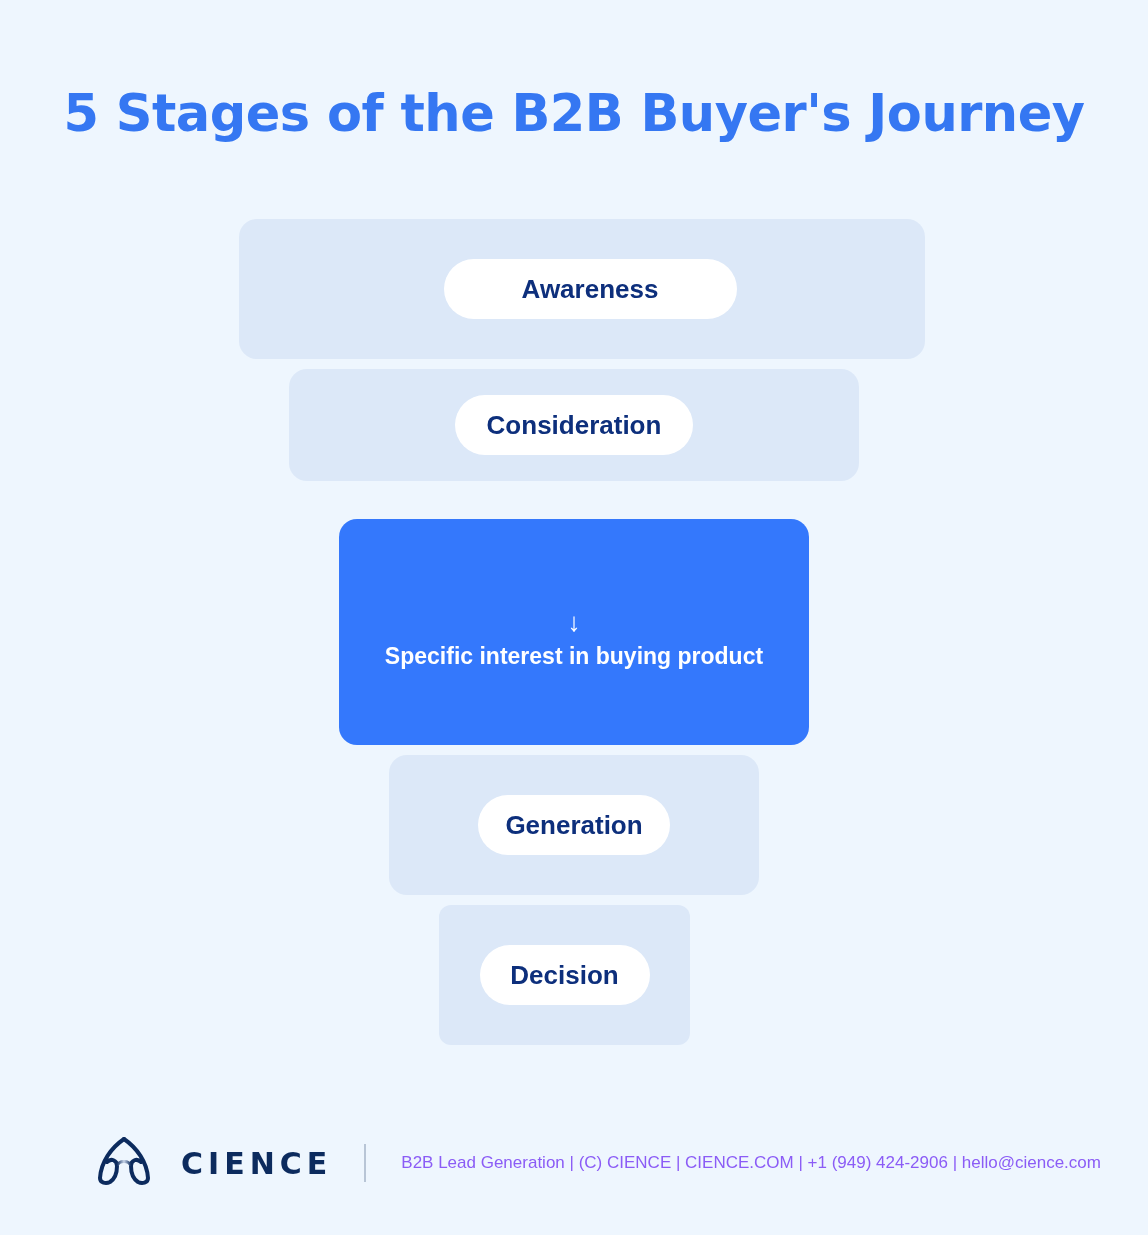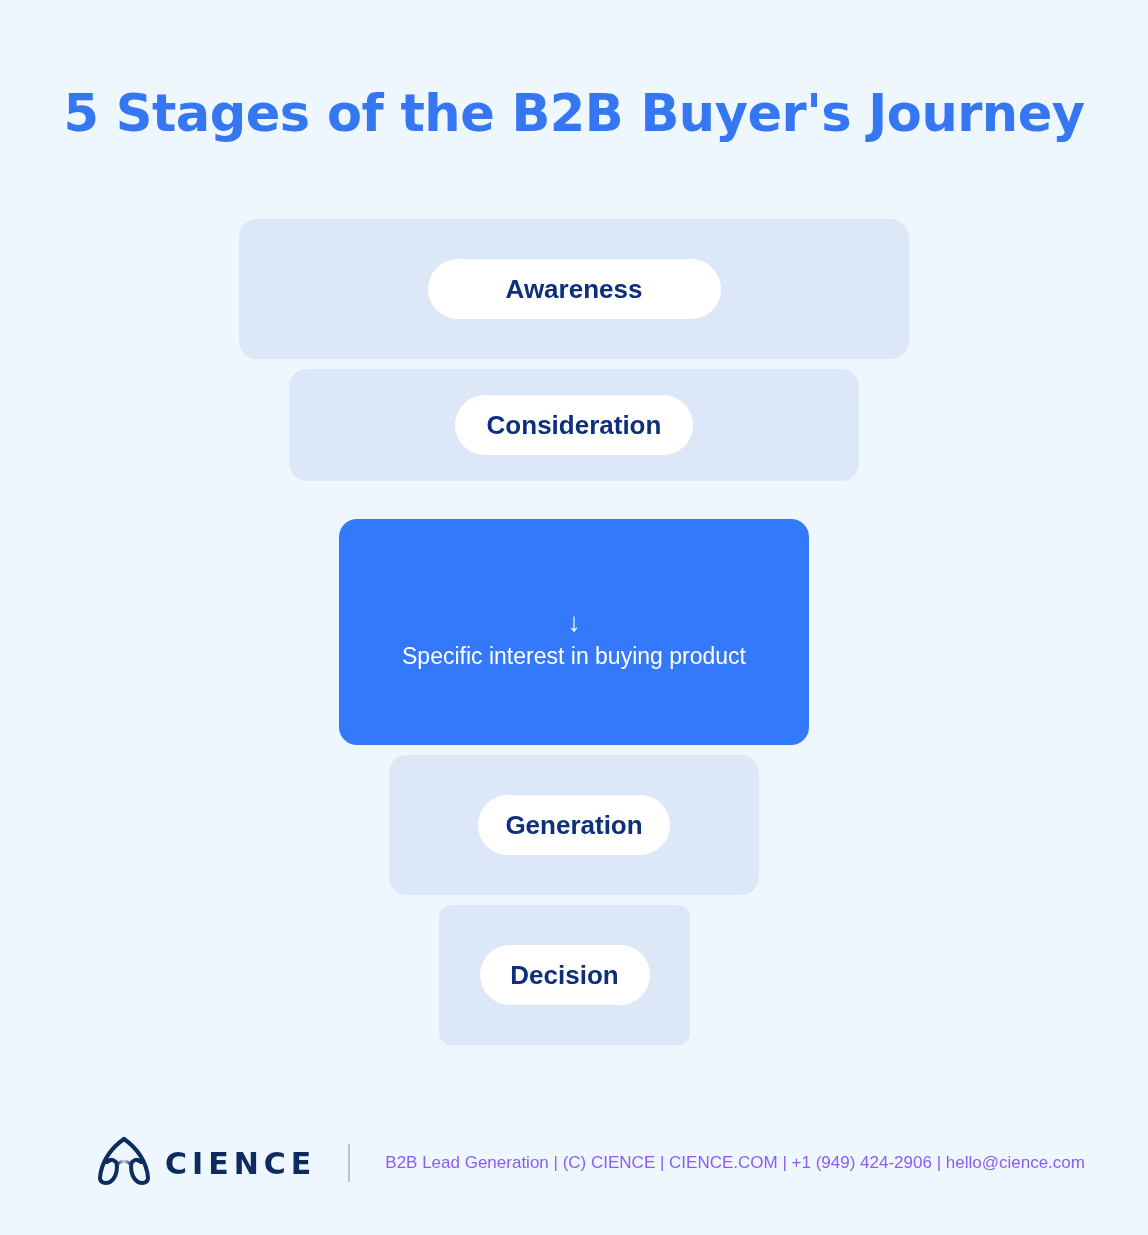--- a/index.html
+++ b/index.html
@@ -16,32 +16,32 @@
     position: absolute; background: #dce8f8; border-radius: 18px;
     display: flex; flex-direction: column; align-items: center; justify-content: center;
   }
   .stage.active { background: #3478fc; }
   .pill {
     background: #ffffff; border-radius: 30px; height: 60px; box-sizing: border-box;
     display: flex; align-items: center; justify-content: center;
     font-weight: bold; font-size: 26px; color: #0d2f7c; padding: 0 30px;
   }
   .arrow { color: #ffffff; font-size: 26px; margin-top: 14px; line-height: 26px; }
-  .desc { color: #ffffff; font-weight: normal; font-size: 23px; margin-top: 8px; }
+  .desc { color: #ffffff; font-weight: bold; font-size: 23px; margin-top: 8px; }
   .footer { position: absolute; left: 97px; top: 1137px; height: 52px; display: flex; align-items: center; }
-  .logo-text { font-family: "DejaVu Sans", sans-serif; font-weight: bold; font-size: 30px; color: #0c2b5e; letter-spacing: 5px; margin-left: 14px; }
+  .logo-text { font-family: "DejaVu Sans", sans-serif; font-weight: bold; font-size: 30px; color: #0c2b5e; letter-spacing: 5px; margin-left: 30px; }
   .divider { width: 2px; height: 38px; background: #b8c5d6; margin-left: 32px; }
   .footer-text { font-size: 17px; color: #8b5cf6; margin-left: 35px; }
 </style>
 </head>
 <body>
 
 <div class="title">5 Stages of the B2B Buyer's Journey</div>
 
-<div class="stage" style="left:239px;top:219px;width:670px;height:140px;">
+<div class="stage" style="left:239px;top:219px;width:670px;height:140px;padding-left:16px;">
   <div class="pill" style="width:293px;">Awareness</div>
 </div>
 
 <div class="stage" style="left:289px;top:369px;width:570px;height:112px;">
   <div class="pill" style="width:238px;">Consideration</div>
 </div>
 
 <div class="stage active" style="left:339px;top:519px;width:470px;height:226px;">
   <div class="arrow">↓</div>
   <div class="desc">Specific interest in buying product</div>

